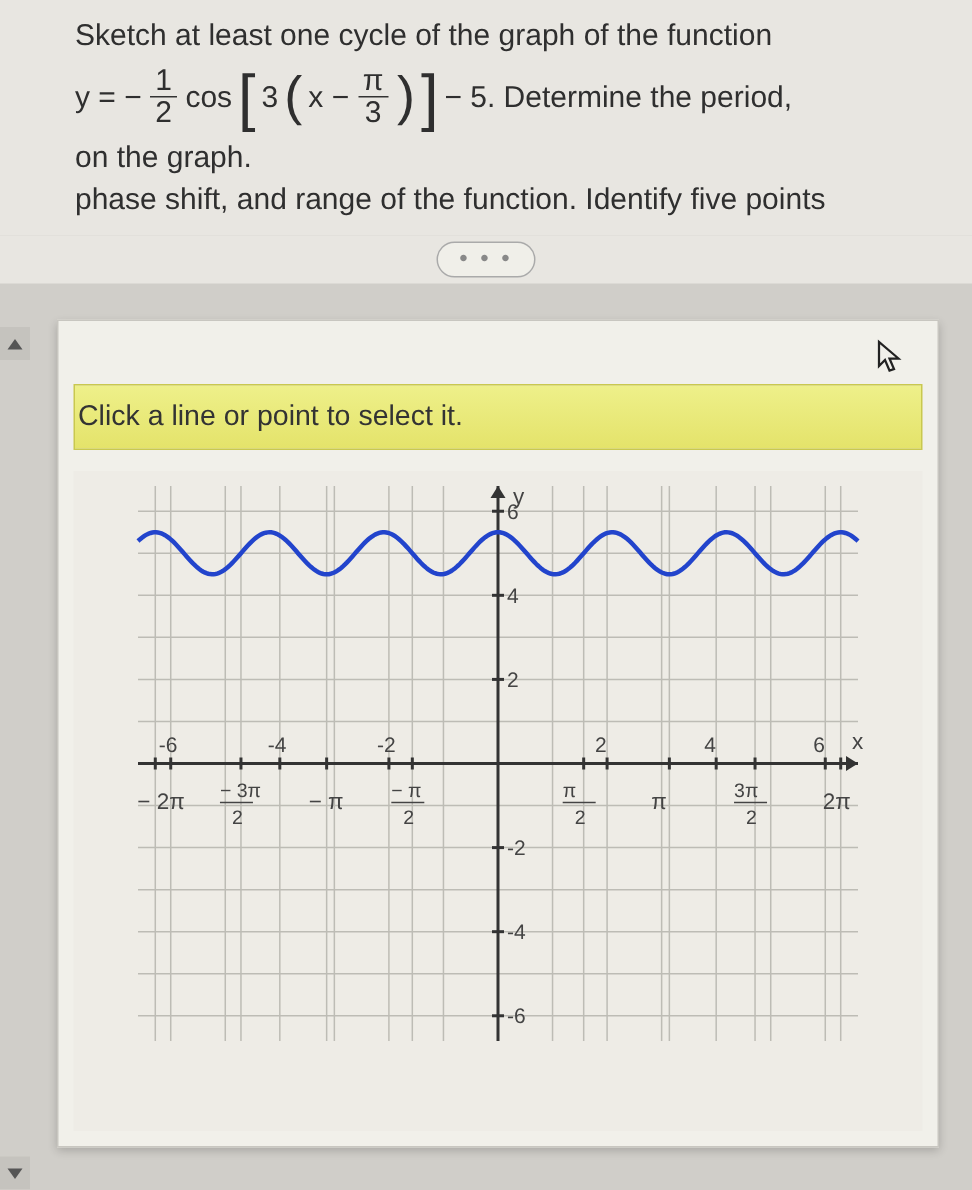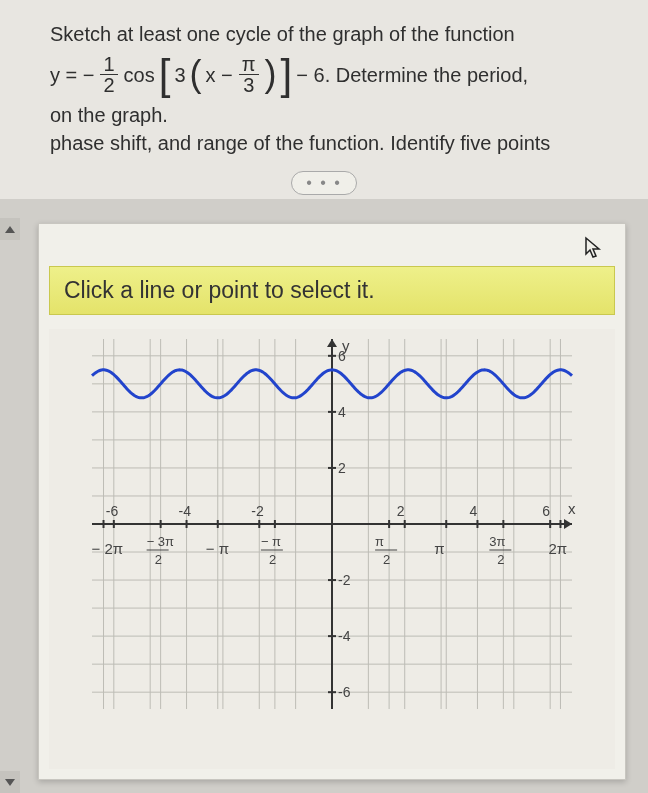--- a/index.html
+++ b/index.html
@@ -17,21 +17,21 @@
       width: 20px;
       background: #c5c3be;
     }
     .scroll-handle.up { top: 218px; height: 22px; display: flex; align-items: center; justify-content: center; }
     .scroll-handle.down { bottom: 0; height: 22px; display: flex; align-items: center; justify-content: center; }
     .scroll-handle .tri { width: 0; height: 0; border-left: 5px solid transparent; border-right: 5px solid transparent; }
     .scroll-handle.up .tri { border-bottom: 7px solid #555; }
     .scroll-handle.down .tri { border-top: 7px solid #555; }
 
     .question-area {
-      padding: 20px 30px 10px 50px;
+      padding: 10px 30px 10px 50px;
       background: #e8e6e1;
       color: #2f2f2f;
       font-size: 20px;
       line-height: 1.4;
     }
     .formula-row {
       display: flex;
       align-items: center;
       flex-wrap: wrap;
       gap: 4px;
@@ -84,22 +84,22 @@
     .cursor-pointer {
       position: absolute;
       top: 12px;
       right: 22px;
       font-size: 22px;
       color: #222;
     }
     .hint-bar {
       background: linear-gradient(#eef08a, #e4e36a);
       border: 1px solid #c9c84f;
-      padding: 10px 14px;
-      font-size: 23px;
+      padding: 10px 2px;
+      font-size: 19px;
       color: #333;
       margin-top: 30px;
       margin-bottom: 14px;
     }
     .graph-svg-wrap {
       width: 100%;
       background: #eeece6;
       display: flex;
       justify-content: center;
     }
@@ -130,21 +130,21 @@
     <span class="bigbracket">[</span>
     <span>3</span>
     <span class="bigparen">(</span>
     <span>x −</span>
     <span class="frac">
       <span class="num">π</span>
       <span class="den">3</span>
     </span>
     <span class="bigparen">)</span>
     <span class="bigbracket">]</span>
-    <span>− 6. Determine the period,</span>
+    <span>− 5. Determine the period,</span>
   </div>
   <div>on the graph.</div>
   <div>phase shift, and range of the function. Identify five points</div>
 </div>
 
 <div class="divider-dots">
   <span class="dots-box">• • •</span>
 </div>
 
 <div class="graph-panel">

